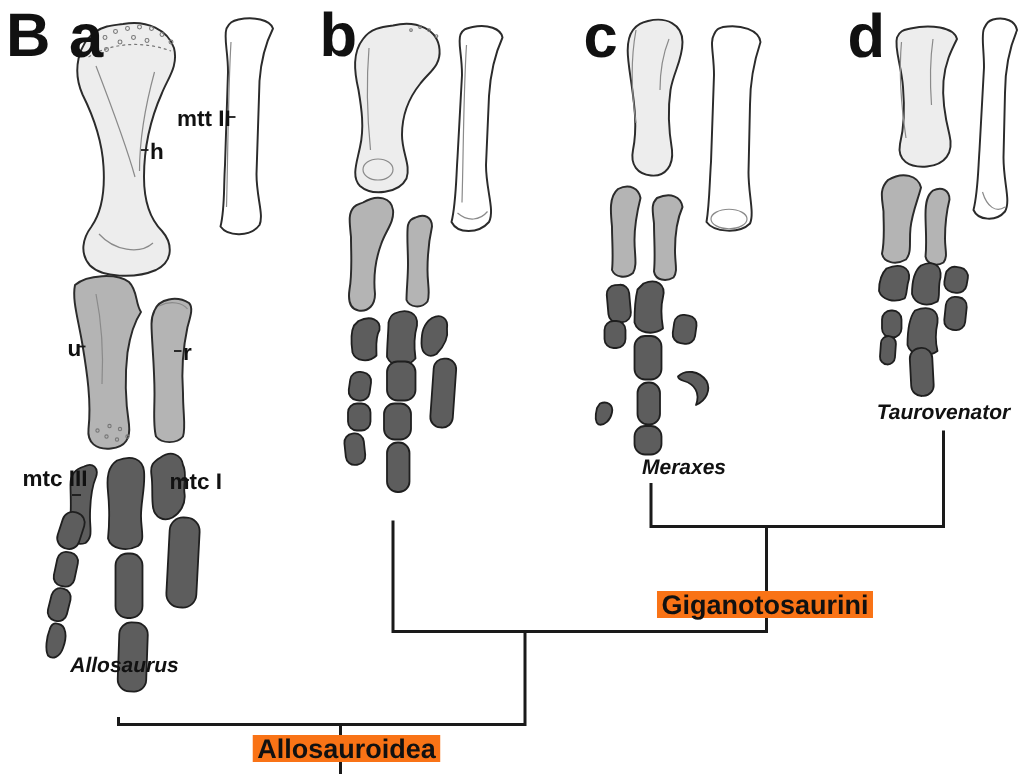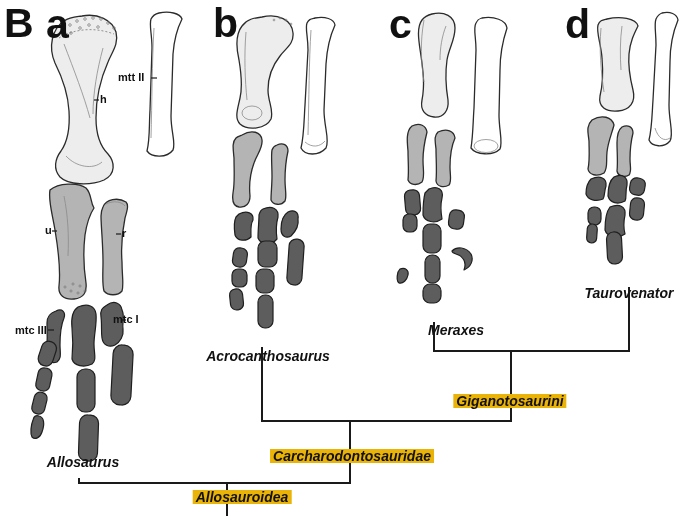--- a/index.html
+++ b/index.html
@@ -12,23 +12,23 @@
   .wt{fill:#ffffff;stroke:#2b2b2b;stroke-width:1.3;stroke-linejoin:round;}
   .md{fill:#b4b4b4;stroke:#2b2b2b;stroke-width:1.3;stroke-linejoin:round;}
   .dk{fill:#5d5d5d;stroke:#1f1f1f;stroke-width:1.2;stroke-linejoin:round;}
   .detail{fill:none;stroke:#8a8a8a;stroke-width:0.8;}
   .stip{fill:none;stroke:#777;stroke-width:0.7;}
   .stipb{fill:none;stroke:#777;stroke-width:0.8;stroke-dasharray:2 2;}
   .tick{stroke:#1a1a1a;stroke-width:1.2;}
   .tree{fill:none;stroke:#1a1a1a;stroke-width:2;}
   .lbl{position:absolute;color:#111;line-height:1;white-space:nowrap;}
   .panel-letter{font-size:41px;font-weight:700;}
-  .anat{font-size:11px;font-weight:700;}
-  .taxon{font-size:14px;font-weight:700;font-style:italic;transform:translateX(-50%);margin-top:19px;}
-  .clade{font-size:14px;font-weight:700;background:#eab308;padding:0 3px;transform:translateX(-50%);font-style:italic;}
+  .anat{font-size:15px;font-weight:700;}
+  .taxon{font-size:14px;font-weight:700;font-style:italic;transform:translateX(-50%);}
+  .clade{font-size:18px;font-weight:700;background:#f97316;padding:0 3px;transform:translateX(-50%);}
 </style>
 </head>
 <body>
 
 <div id="fig">
 
   <svg width="685" height="516" viewBox="0 0 685 516">
 
     <g>
       <g>
@@ -199,25 +199,23 @@
   <div class="lbl panel-letter" style="left:4px;top:3px">B</div>
   <div class="lbl panel-letter" style="left:46px;top:4px">a</div>
   <div class="lbl panel-letter" style="left:213px;top:3px">b</div>
   <div class="lbl panel-letter" style="left:389px;top:4px">c</div>
   <div class="lbl panel-letter" style="left:565px;top:4px">d</div>
 
   <div class="lbl anat" style="left:118px;top:72px">mtt II</div>
   <div class="lbl anat" style="left:100px;top:94px">h</div>
   <div class="lbl anat" style="left:45px;top:225px">u</div>
   <div class="lbl anat" style="left:122px;top:228px">r</div>
-  <div class="lbl anat" style="left:15px;top:325px">mtc III</div>
+  <div class="lbl anat" style="left:15px;top:312px">mtc III</div>
   <div class="lbl anat" style="left:113px;top:314px">mtc I</div>
 
   <div class="lbl taxon" style="left:83px;top:436px">Allosaurus</div>
-  <div class="lbl taxon" style="left:268px;top:330px">Acrocanthosaurus</div>
   <div class="lbl taxon" style="left:456px;top:304px">Meraxes</div>
   <div class="lbl taxon" style="left:629px;top:267px">Taurovenator</div>
 
   <div class="lbl clade" style="left:510px;top:394px">Giganotosaurini</div>
-  <div class="lbl clade" style="left:352px;top:449px">Carcharodontosauridae</div>
-  <div class="lbl clade" style="left:242px;top:490px">Allosauroidea</div>
+  <div class="lbl clade" style="left:231px;top:490px">Allosauroidea</div>
 
 </div>
 
 </body></html>

